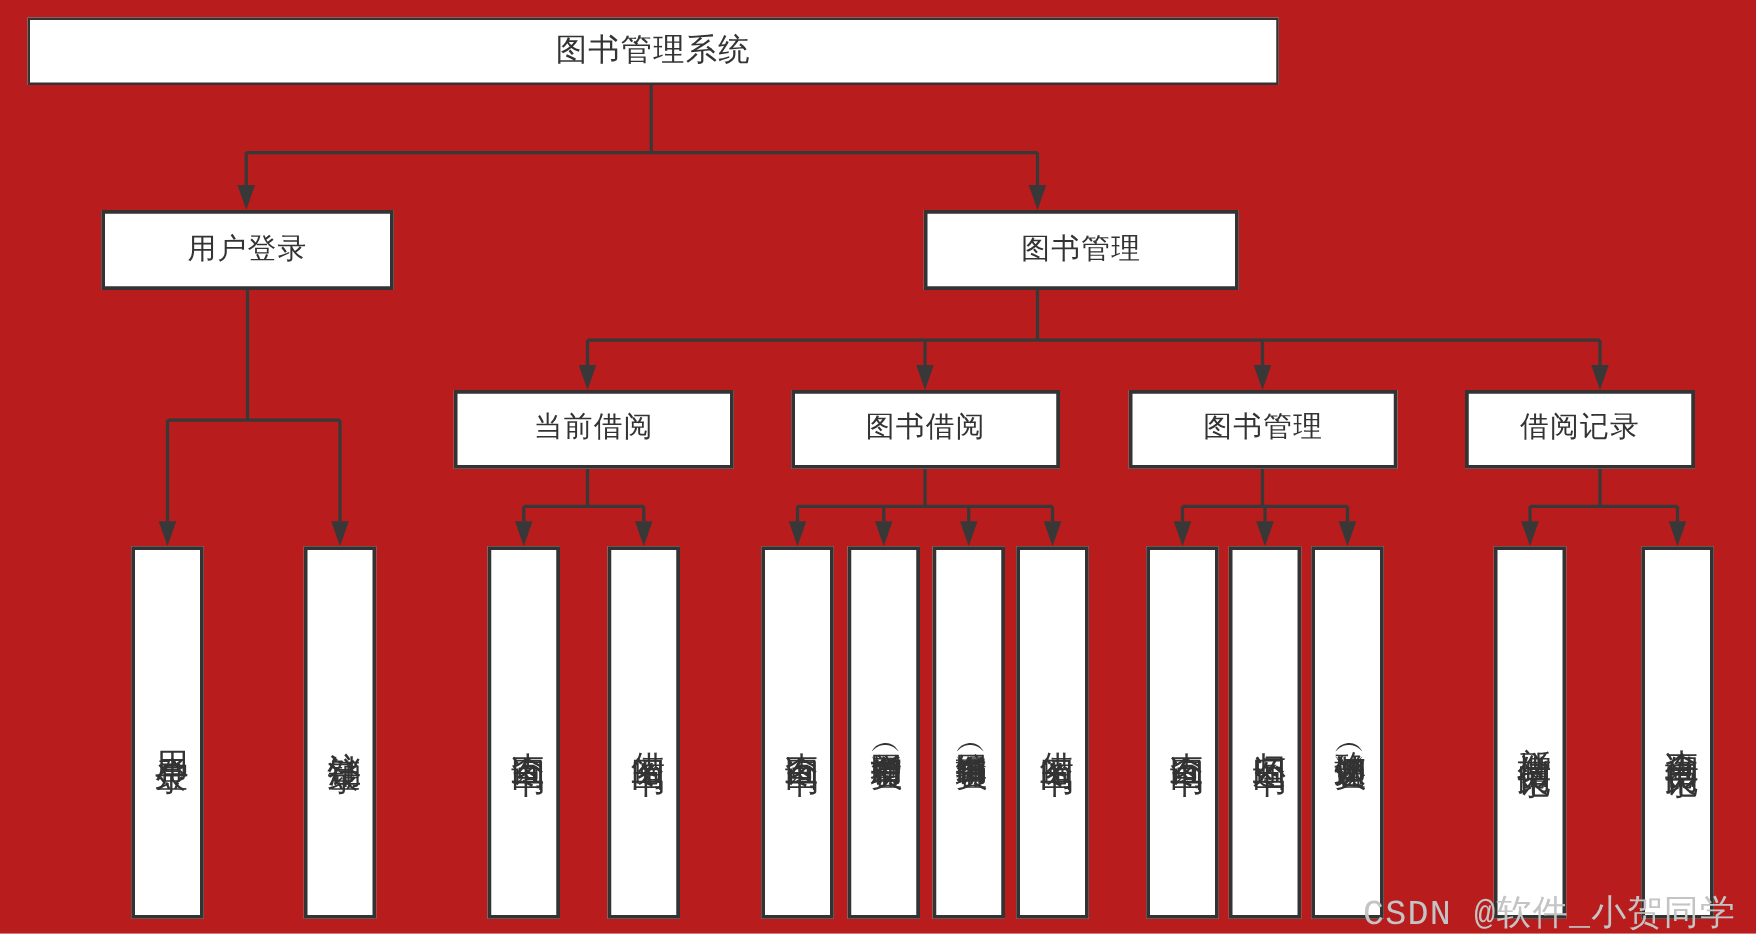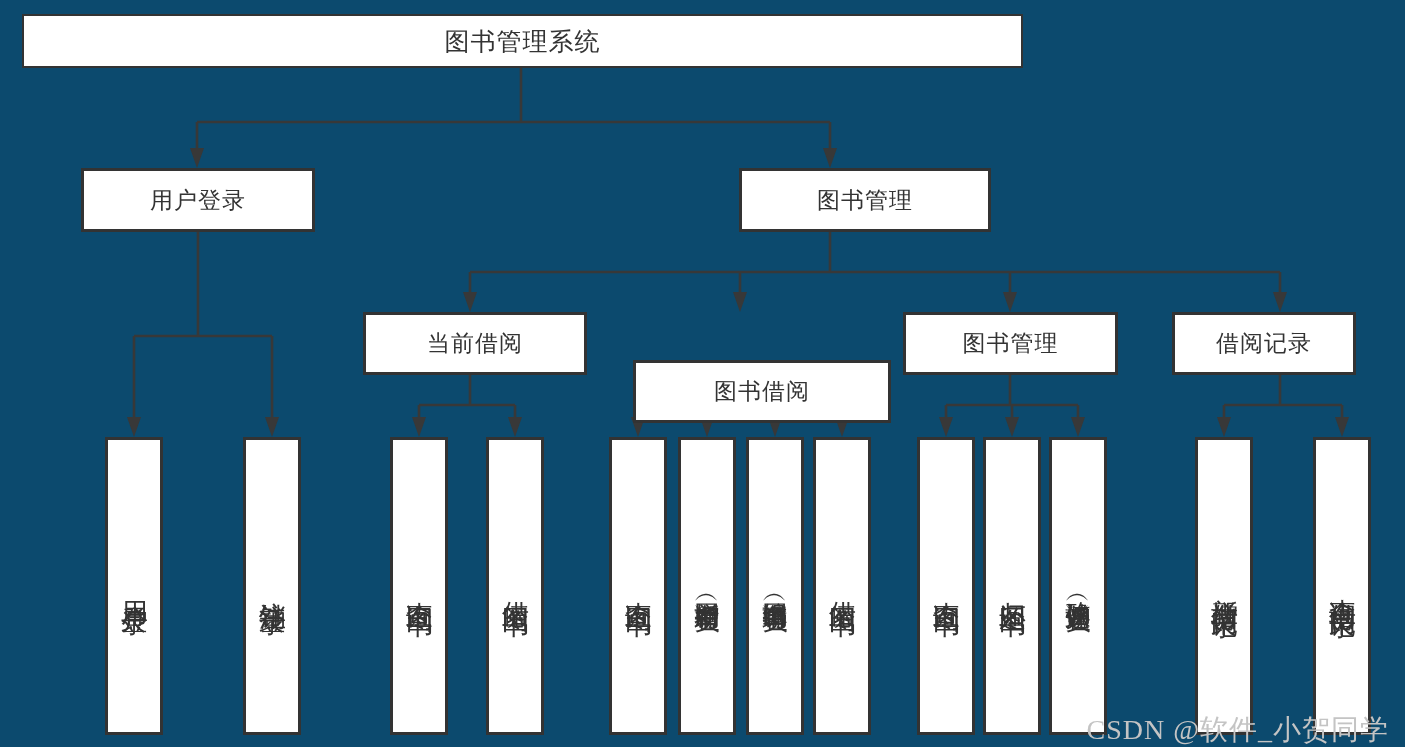--- a/index.html
+++ b/index.html
@@ -1,37 +1,37 @@
 <!DOCTYPE html>
 <html><head>
 <meta charset="utf-8">
 <style>
   html,body{margin:0;padding:0;background:#ffffff;}
   #canvas{
-    position:relative;width:1405px;height:747px;background:#0c4a6e;overflow:hidden;
-    font-family:Liberation Serif, serif;color:#333333;
+    position:relative;width:1405px;height:747px;background:#b91c1c;overflow:hidden;
+    font-family:Liberation Mono, monospace;color:#333333;
   }
   .box{
     position:absolute;box-sizing:border-box;background:#ffffff;
     border:3px solid #333333;display:flex;align-items:center;justify-content:center;
     text-align:center;line-height:1;z-index:2;
   }
   .root{border-width:2px;font-size:25px;letter-spacing:1px;}
   .lvl{font-size:23px;letter-spacing:1px;}
   .leaf{
     writing-mode:vertical-rl;text-orientation:mixed;
     font-size:27px;letter-spacing:3px;line-height:1;z-index:2;
   }
   .leaf.long{font-size:25px;letter-spacing:1px;}
   
   .n-root{left:22px;top:14px;width:1001px;height:54px;}
   .n-login{left:81px;top:168px;width:234px;height:64px;}
   .n-mgmt{left:712px;top:168px;width:252px;height:64px;margin-left:27px;}
   .n-newbook{left:363px;top:312px;width:224px;height:63px;}
-  .n-borrow{left:633px;top:312px;width:258px;height:63px;margin-top:48px;}
+  .n-borrow{left:633px;top:312px;width:215px;height:63px;}
   .n-current{left:903px;top:312px;width:215px;height:63px;}
   .n-records{left:1172px;top:312px;width:184px;height:63px;}
   .lf{top:437px;width:58px;height:298px;}
   .l-1{left:105px;}  .l-2{left:243px;}
   .l-3{left:390px;}  .l-4{left:486px;}
   .l-5{left:609px;}  .l-6{left:678px;}
   .l-7{left:746px;}  .l-8{left:813px;}
   .l-9{left:917px;}  .l-10{left:983px;} .l-11{left:1049px;}
   .l-12{left:1195px;}.l-13{left:1313px;}
   #wires{position:absolute;left:0;top:0;width:1405px;height:747px;z-index:1;}

